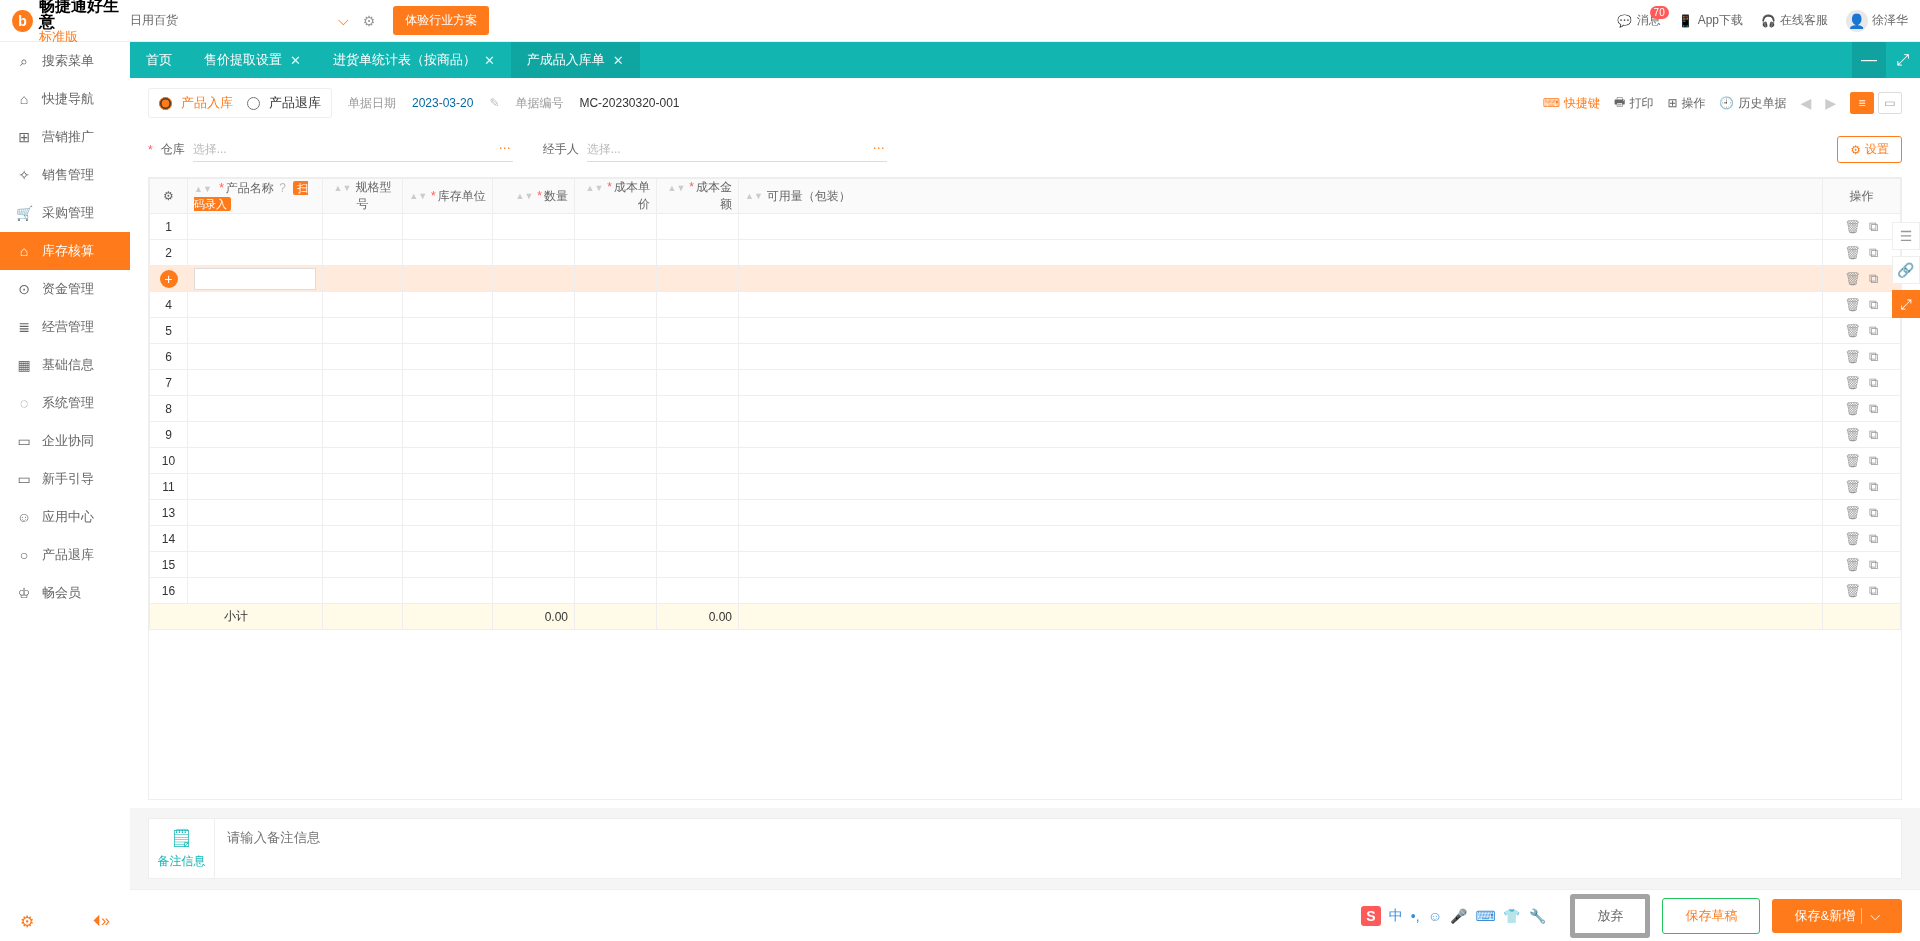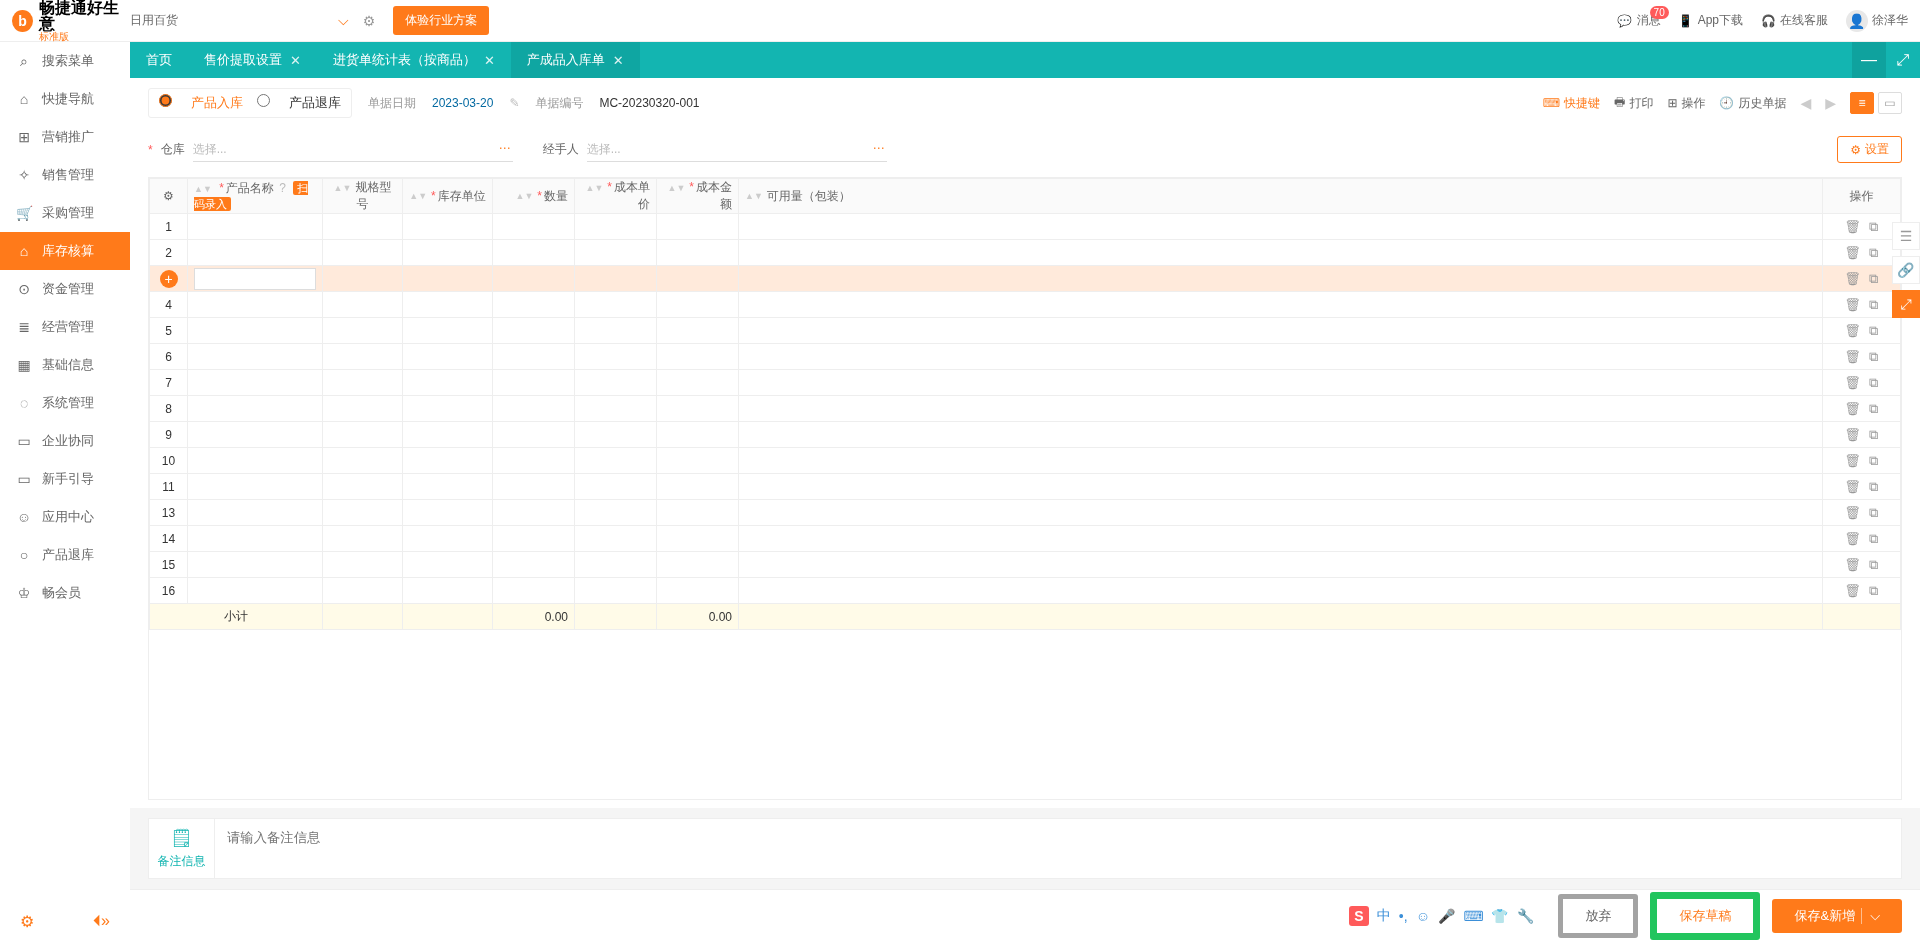--- a/index.html
+++ b/index.html
@@ -5,21 +5,21 @@
 * { margin: 0; padding: 0; box-sizing: border-box; font-family: "Microsoft YaHei", Arial, sans-serif; }
 body { background: #f5f5f5; font-size: 12px; color: #333; overflow: hidden; }
 .app { display: flex; flex-direction: column; height: 941px; width: 1920px; }
 
 
 .header { height: 42px; background: #fff; display: flex; align-items: center; padding: 0 12px; border-bottom: 1px solid #eee; }
 .logo { display: flex; align-items: center; gap: 6px; width: 118px; }
 .logo-mark { width: 22px; height: 22px; border-radius: 50%; background: #ff7a1a; display: flex; align-items: center; justify-content: center; color: #fff; font-weight: bold; font-size: 14px; }
 .logo-text { display: flex; flex-direction: column; line-height: 1; }
 .logo-main { font-size: 16px; color: #000000; font-weight: 600; }
-.logo-sub { font-size: 10px; color: #ff7a1a; }
+.logo-sub { font-size: 13px; color: #ff7a1a; }
 .category { display: flex; align-items: center; gap: 160px; color: #666; cursor: pointer; }
 .caret-down { color: #ff7a1a; font-size: 14px; }
 .gear-sm { margin-left: 14px; color: #999; cursor: pointer; font-size: 14px; }
 .promo-btn { margin-left: 18px; background: #ff7a1a; color: #fff; padding: 6px 12px; border-radius: 3px; cursor: pointer; font-size: 12px; }
 .header-right { margin-left: auto; display: flex; align-items: center; gap: 18px; color: #666; }
 .hdr-item { display: flex; align-items: center; gap: 4px; cursor: pointer; position: relative; }
 .badge { position: absolute; top: -6px; right: -8px; background: #ff5a5a; color: #fff; font-size: 10px; border-radius: 8px; padding: 0 4px; line-height: 13px; }
 .avatar { width: 22px; height: 22px; border-radius: 50%; background: #e8e8e8; display: inline-flex; align-items: center; justify-content: center; color: #bbb; font-size: 14px; }
 
 
@@ -37,21 +37,21 @@
 .tab { display: flex; align-items: center; padding: 0 16px; gap: 8px; cursor: pointer; font-size: 13px; }
 .tab.active { background: #0fa6a2; }
 .tab-close { font-size: 13px; cursor: pointer; opacity: .85; }
 .tabbar-right { margin-left: auto; display: flex; align-items: center; }
 .tb-btn { width: 34px; height: 36px; display: flex; align-items: center; justify-content: center; cursor: pointer; font-size: 16px; }
 .tb-btn.min { background: #0fa29e; }
 
 
 .toolbar { display: flex; align-items: center; padding: 10px 18px; background: #fff; gap: 16px; }
 .radio-grp { display: flex; align-items: center; gap: 14px; border: 1px solid #eee; padding: 5px 10px; border-radius: 3px; }
-.radio { display: flex; align-items: flex-start; gap: 19px; cursor: pointer; font-size: 13px; }
+.radio { display: flex; align-items: center; gap: 9px; cursor: pointer; font-size: 13px; }
 .radio input { accent-color: #ff7a1a; }
 .radio.sel { color: #ff7a1a; }
 .meta-lbl { color: #999; }
 .meta-val { color: #333; }
 .date-val { color: #0369a1; }
 .pencil-ic { color: #bbb; cursor: pointer; }
 .toolbar-right { margin-left: auto; display: flex; align-items: center; gap: 14px; color: #666; }
 .tb-link { display: flex; align-items: center; gap: 4px; cursor: pointer; }
 .tb-link.orange { color: #ff7a1a; }
 .nav-arrow { color: #ccc; cursor: pointer; font-size: 14px; }
@@ -101,21 +101,21 @@
 .remark-lbl { width: 66px; display: flex; flex-direction: column; align-items: center; justify-content: center; gap: 4px; border-right: 1px solid #eee; color: #13b5b1; padding: 8px 0; }
 .remark-lbl .ric { font-size: 18px; }
 .remark-input { flex: 1; border: none; padding: 10px 12px; resize: none; outline: none; color: #999; height: 52px; }
 
 
 .footer { height: 52px; background: #fff; display: flex; align-items: center; justify-content: flex-end; gap: 12px; padding: 0 18px; border-top: 1px solid #eee; margin-top: 10px; }
 .ime-bar { display: flex; align-items: center; gap: 8px; margin-right: 12px; color: #3b8fd8; font-size: 14px; }
 .ime-bar .s-badge { background: #ff5a5a; color: #fff; width: 20px; height: 20px; border-radius: 3px; display: flex; align-items: center; justify-content: center; font-weight: bold; }
 .btn { padding: 8px 22px; border-radius: 3px; cursor: pointer; font-size: 13px; }
 .btn-ghost { border: 5px solid #a3a3a3; background: #fff; color: #666; }
-.btn-outline { border: 7px solid #22c55e; color: #ff7a1a; background: #fff; }
+.btn-outline { border: 1px solid #22c55e; color: #ff7a1a; background: #fff; }
 .btn-primary { background: #ff7a1a; color: #fff; display: flex; align-items: center; gap: 6px; }
 .btn-primary .dd { border-left: 1px solid rgba(255,255,255,.5); padding-left: 8px; }
 
 
 .float-tools { position: absolute; right: 0; top: 180px; display: flex; flex-direction: column; gap: 6px; }
 .ft { width: 28px; height: 28px; background: #fff; border: 1px solid #eee; display: flex; align-items: center; justify-content: center; color: #999; cursor: pointer; font-size: 14px; }
 .ft.active { background: #ff7a1a; border-color: #ff7a1a; color: #fff; }
 </style>
 </head>
 <body>

